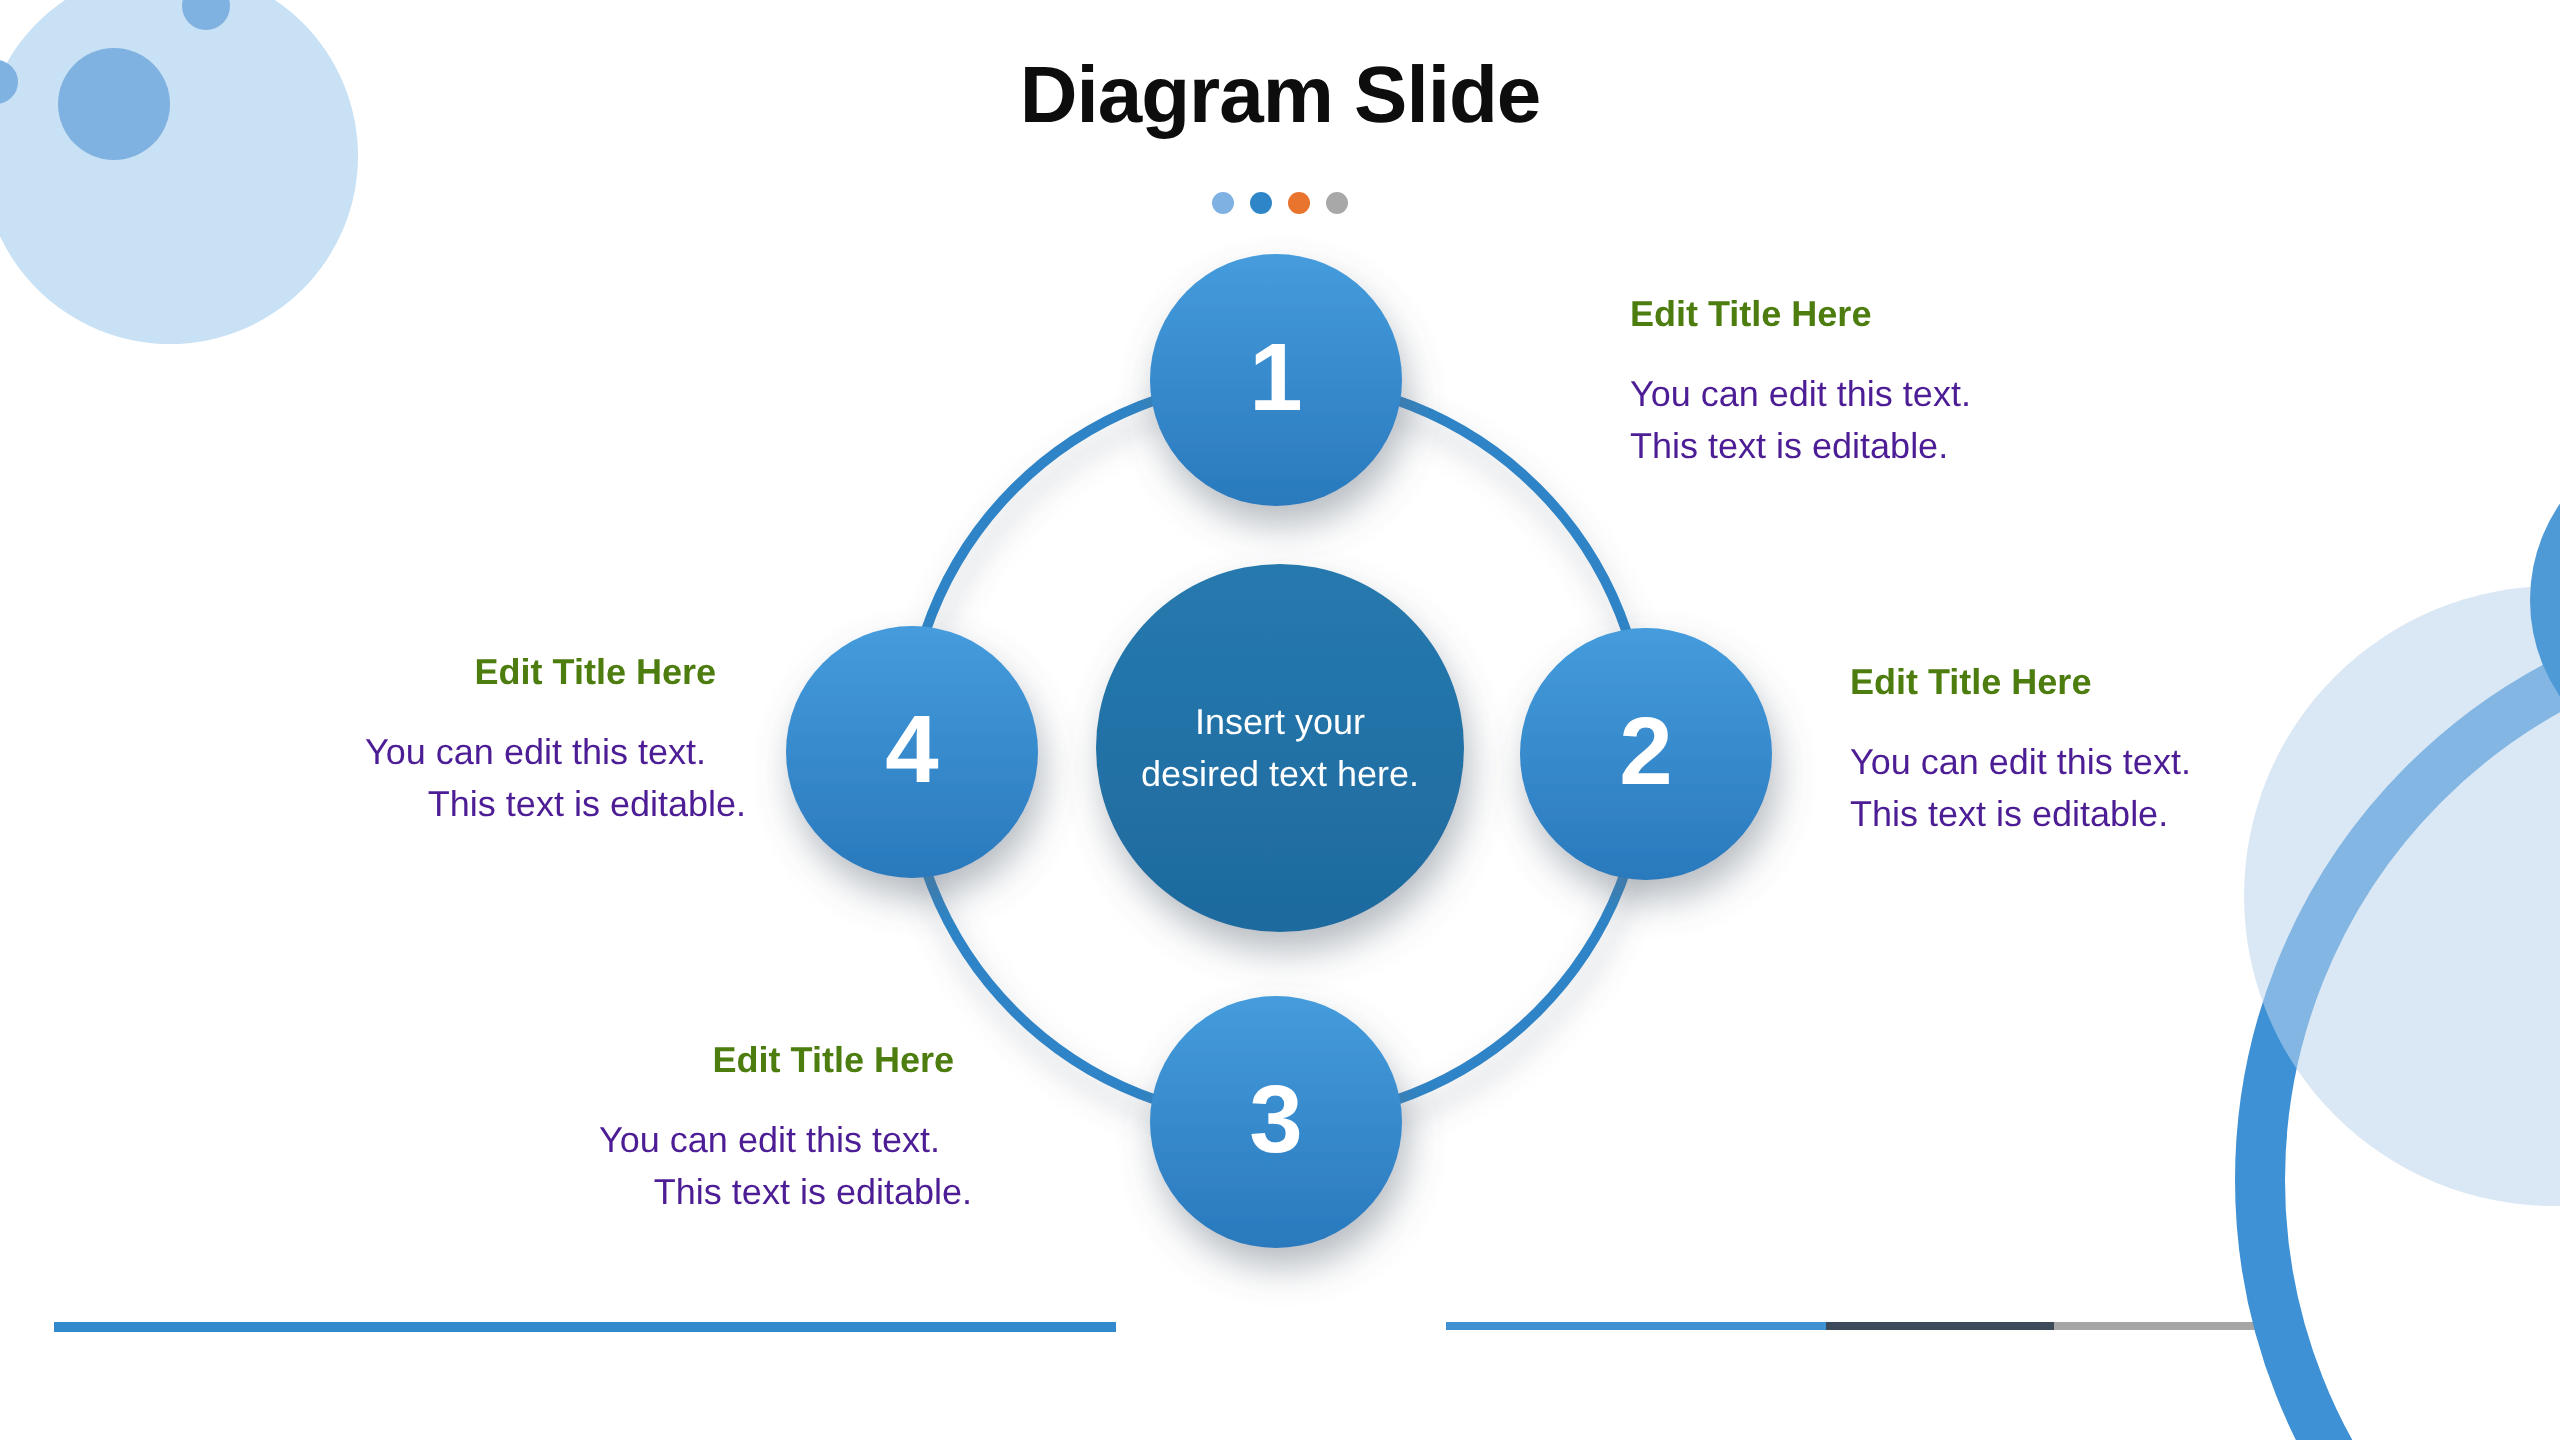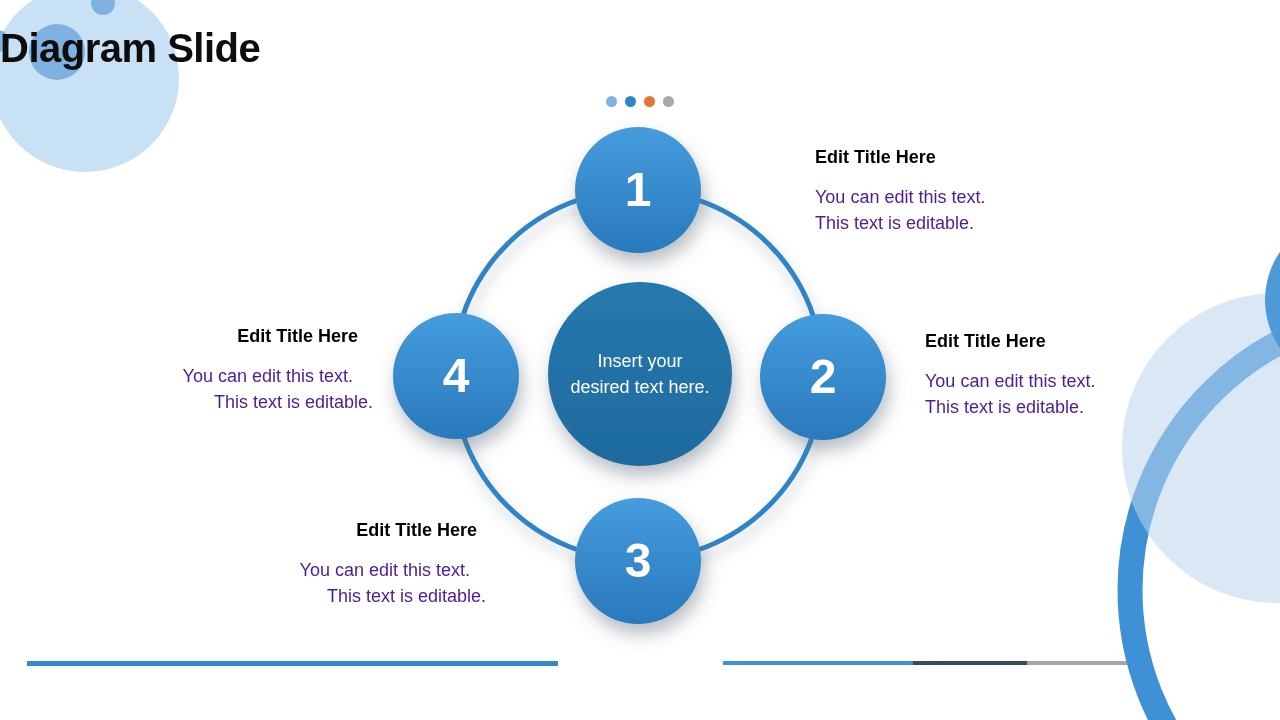--- a/index.html
+++ b/index.html
@@ -3,21 +3,21 @@
 <meta charset="utf-8">
 <style>
   html,body { margin:0; padding:0; background:#ffffff; }
   #slide {
     position:relative; width:1280px; height:720px; overflow:hidden;
     background:#ffffff; font-family:"Liberation Sans", sans-serif;
   }
   
   .slide-title {
     position:absolute; top:26px; left:0; width:100%; margin:0;
-    font-size:40px; font-weight:800; letter-spacing:-0.5px;
+    text-align:center; font-size:40px; font-weight:800; letter-spacing:-0.5px;
     color:#0d0d0d;
   }
   .dots { position:absolute; top:96px; left:0; width:100%;
           display:flex; justify-content:center; gap:8px; }
   .dot  { width:11px; height:11px; border-radius:50%; }
 
   
   svg.decor { position:absolute; left:0; top:0; pointer-events:none; }
 
   
@@ -42,21 +42,21 @@
   .center-text {
     position:absolute; left:548px; top:282px; width:184px; height:184px;
     display:flex; align-items:center; justify-content:center;
     text-align:center; color:#ffffff; font-size:18px; line-height:26px;
   }
   .center-text span { display:block; width:142px; }
 
   
   .block { position:absolute; width:290px; }
   .block h3 { margin:0 0 16px 0; font-size:18px; line-height:21px;
-              font-weight:700; color:#000000; }
+              font-weight:700; color:#4d7c0f; }
   .block .body { font-size:18px; line-height:26px; color:#4c1d95; }
   .block.align-right { text-align:right; }
   #block-1 { left:815px; top:147px; text-align:left; }
   #block-2 { left:925px; top:331px; text-align:left; }
   #block-4 { left:83px;  top:326px; }
   #block-3 { left:196px; top:520px; }
   #block-4 h3 { padding-right:15px; }
   #block-4 .line1 { padding-right:20px; }
   #block-3 h3 { padding-right:9px; }
   #block-3 .line1 { padding-right:16px; }

